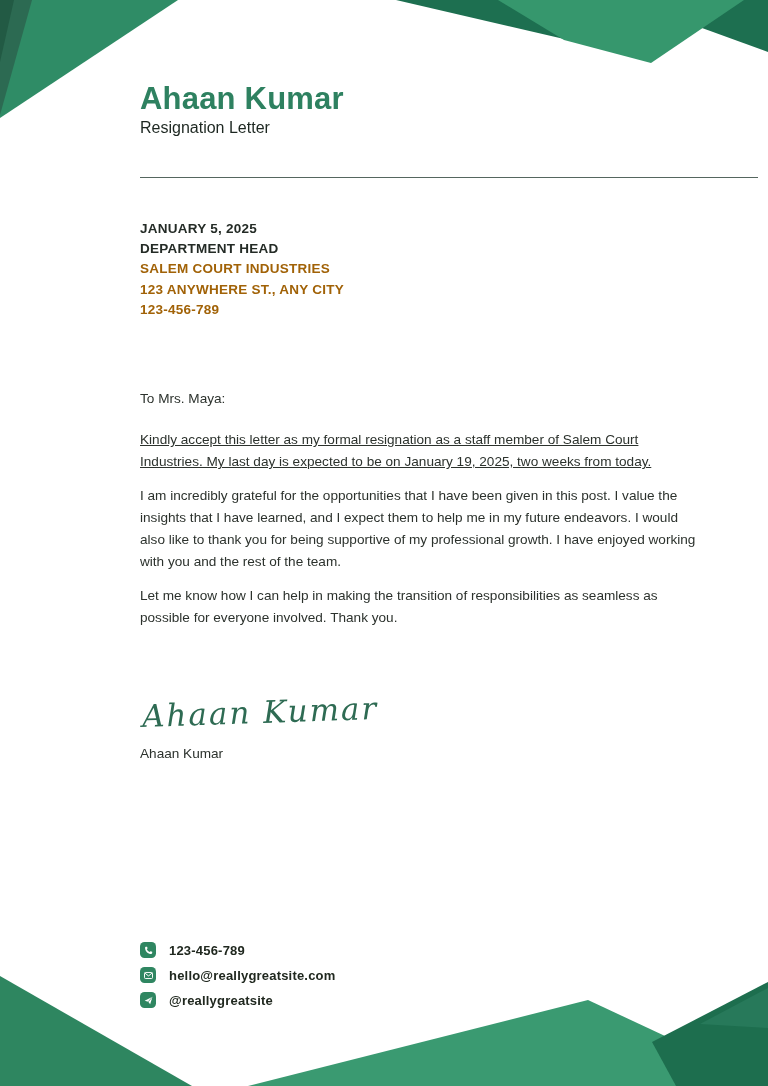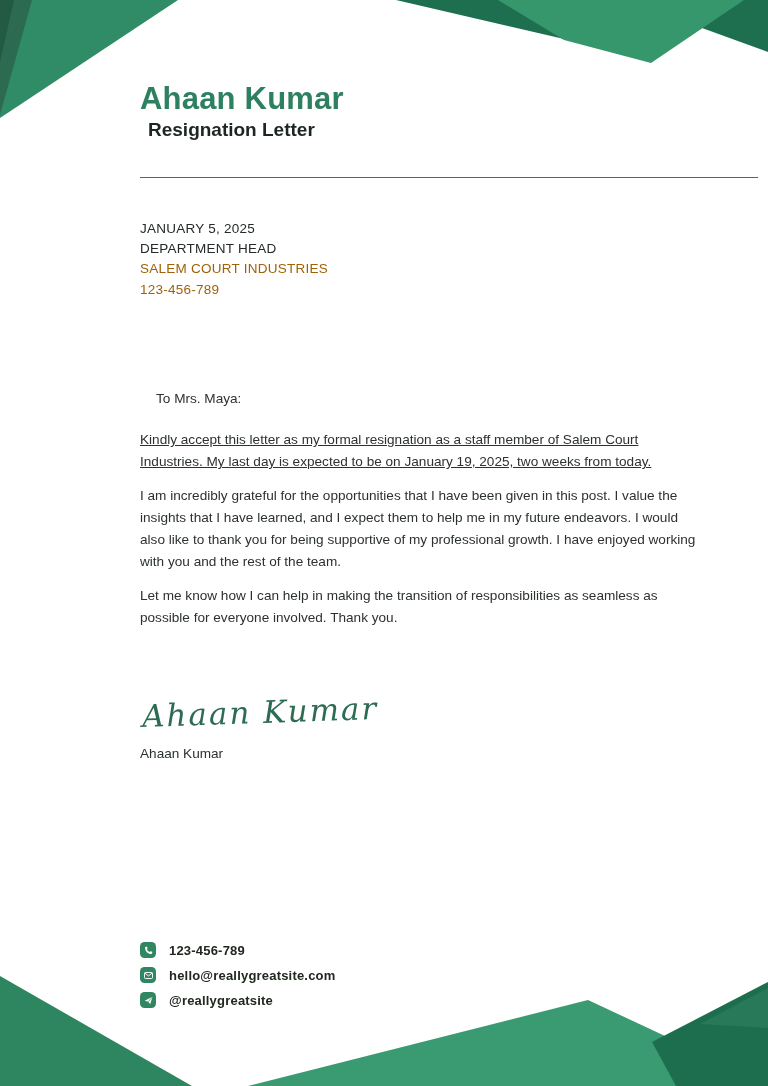--- a/index.html
+++ b/index.html
@@ -18,39 +18,39 @@
   .deco-tl { top:0; left:0; }
   .deco-tr { top:0; right:0; }
   .deco-bottom { bottom:0; left:0; }
 
   
   .doc-title {
     position:absolute; left:140px; top:81px;
     font-size:31px; font-weight:700; color:#2e8160; letter-spacing:0.2px;
   }
   .doc-subtitle {
-    position:absolute; left:148px; top:119px;
-    font-size:19px; font-weight:700; color:#1d2721;
+    position:absolute; left:140px; top:119px;
+    font-size:16px; font-weight:400; color:#1d2721;
   }
   .divider {
     position:absolute; left:140px; top:177px; width:618px; height:0;
     border-top:1.4px solid #55665f;
   }
 
   
   .meta-block {
     position:absolute; left:140px; top:219px;
-    font-size:13.5px; font-weight:400; line-height:20.2px; letter-spacing:0.25px;
+    font-size:13.5px; font-weight:700; line-height:20.2px; letter-spacing:0.25px;
   }
   .meta-dark  { color:#242b26; }
   .meta-green { color:#a16207; }
 
   
   .body-text { position:absolute; left:140px; width:556px; font-size:13.6px; line-height:22px; color:#2c322d; }
-  .salutation { top:388px;margin-left:16px; }
+  .salutation { top:388px; }
   .para-1 { top:429px;text-decoration:underline; }
   .para-2 { top:485px; }
   .para-3 { top:585px; }
   .closing { top:675px; }
 
   .signature-script {
     position:absolute; left:142px; top:694px;
     font-family:"DejaVu Serif", serif; font-style:italic;
     font-size:31px; color:#2e6b53; letter-spacing:2px;
     transform:rotate(-2deg);
@@ -95,20 +95,21 @@
   </svg>
 
   <div class="doc-title">Ahaan Kumar</div>
   <div class="doc-subtitle">Resignation Letter</div>
   <div class="divider"></div>
 
   <div class="meta-block">
     <div class="meta-dark">JANUARY 5, 2025</div>
     <div class="meta-dark">DEPARTMENT HEAD</div>
     <div class="meta-green">SALEM COURT INDUSTRIES</div>
+    <div class="meta-green">123 ANYWHERE ST., ANY CITY</div>
     <div class="meta-green">123-456-789</div>
   </div>
 
   <div class="body-text salutation">To Mrs. Maya:</div>
   <div class="body-text para-1">Kindly accept this letter as my formal resignation as a staff member of Salem Court Industries. My last day is expected to be on January 19, 2025, two weeks from today.</div>
   <div class="body-text para-3">Let me know how I can help in making the transition of responsibilities as seamless as possible for everyone involved. Thank you.</div>
   <div class="body-text para-2">I am incredibly grateful for the opportunities that I have been given in this post. I value the insights that I have learned, and I expect them to help me in my future endeavors. I would also like to thank you for being supportive of my professional growth. I have enjoyed working with you and the rest of the team.</div>
 
   <div class="signature-script">Ahaan Kumar</div>
   <div class="signature-name">Ahaan Kumar</div>

